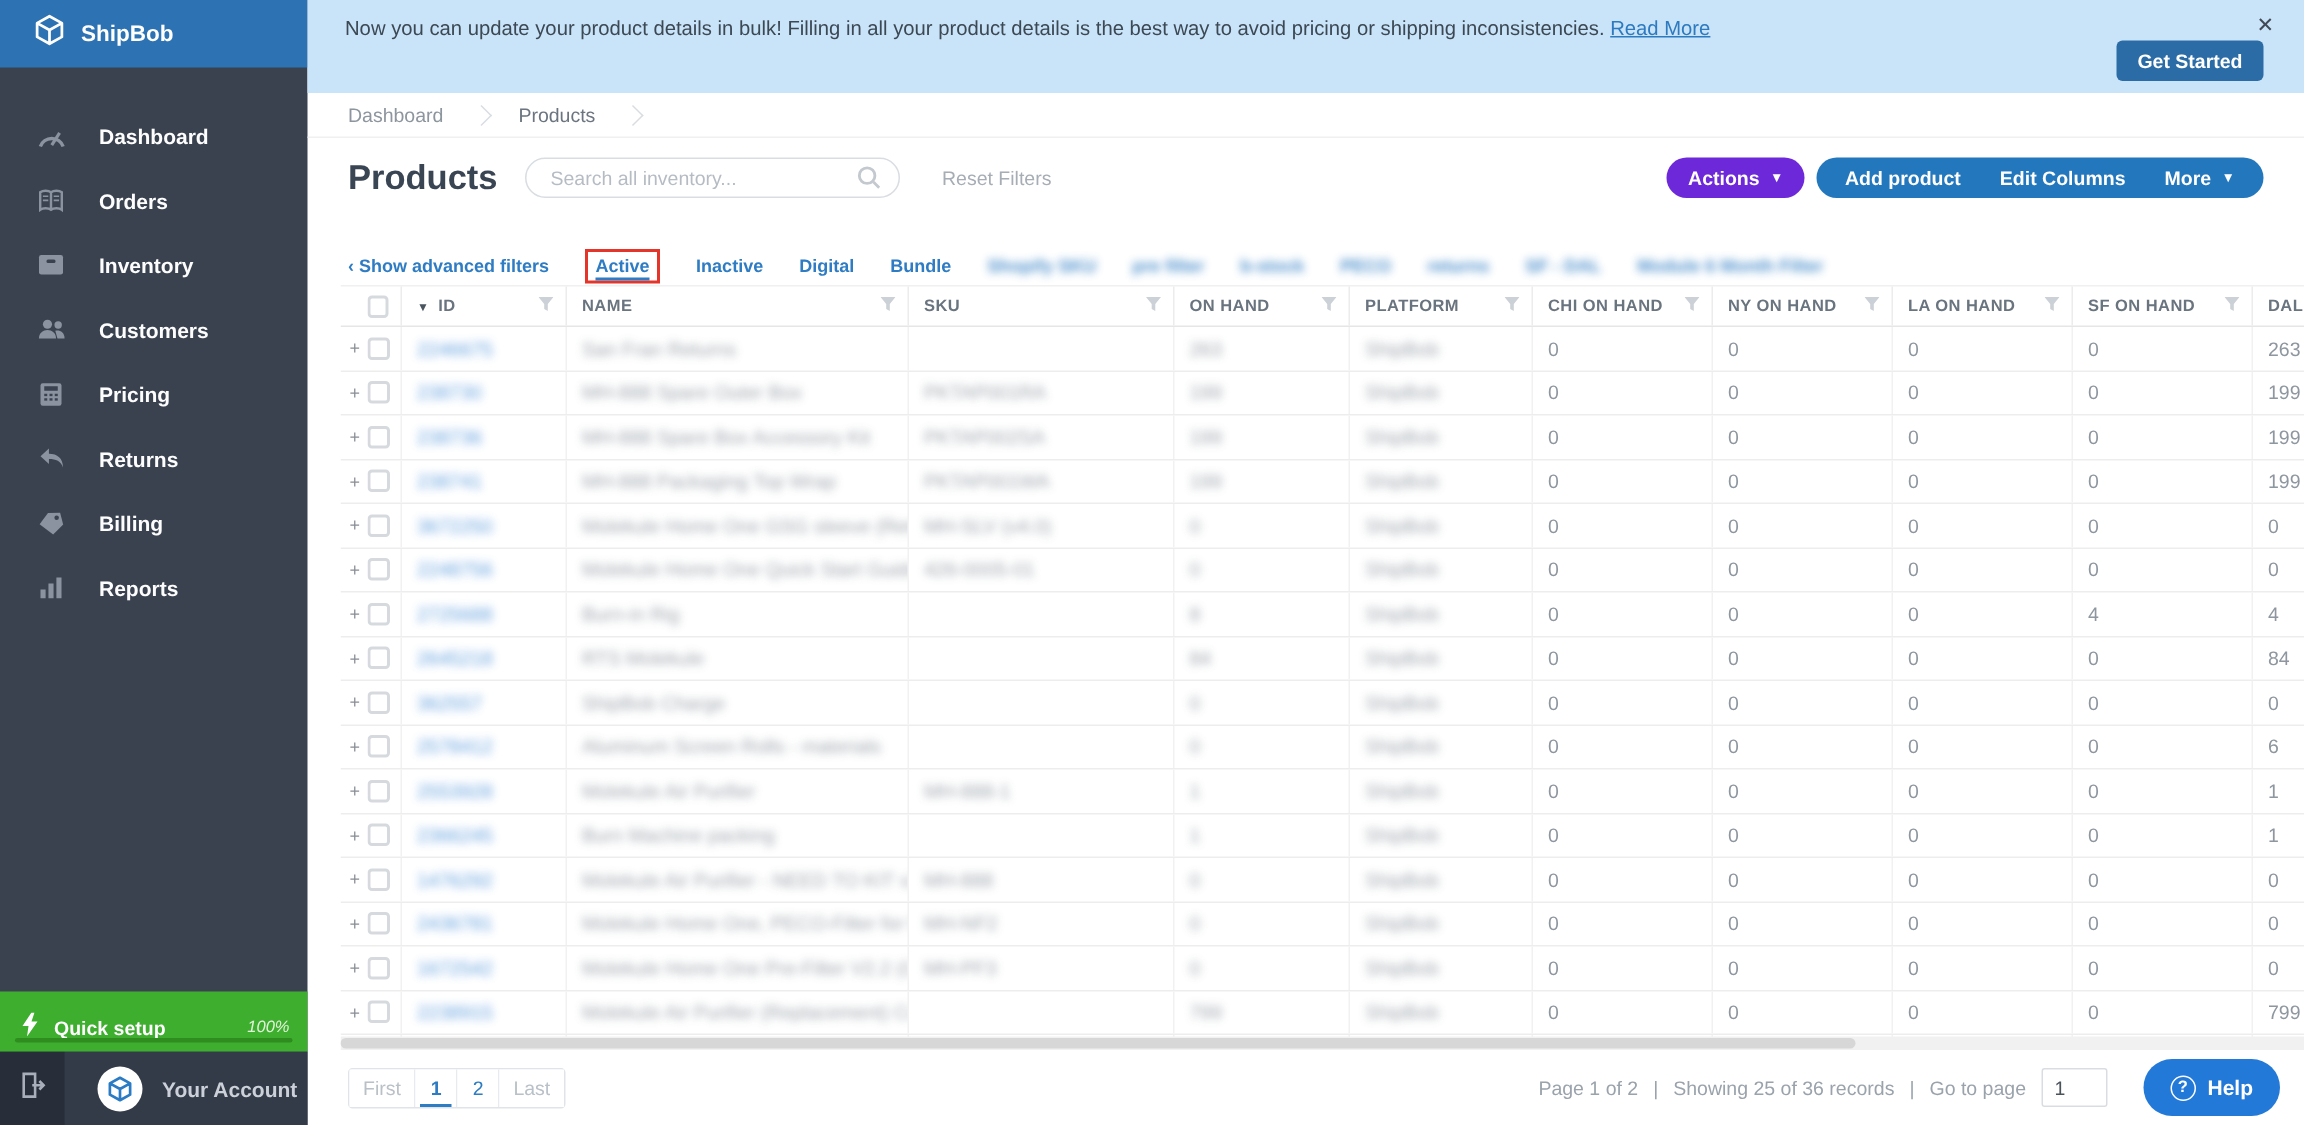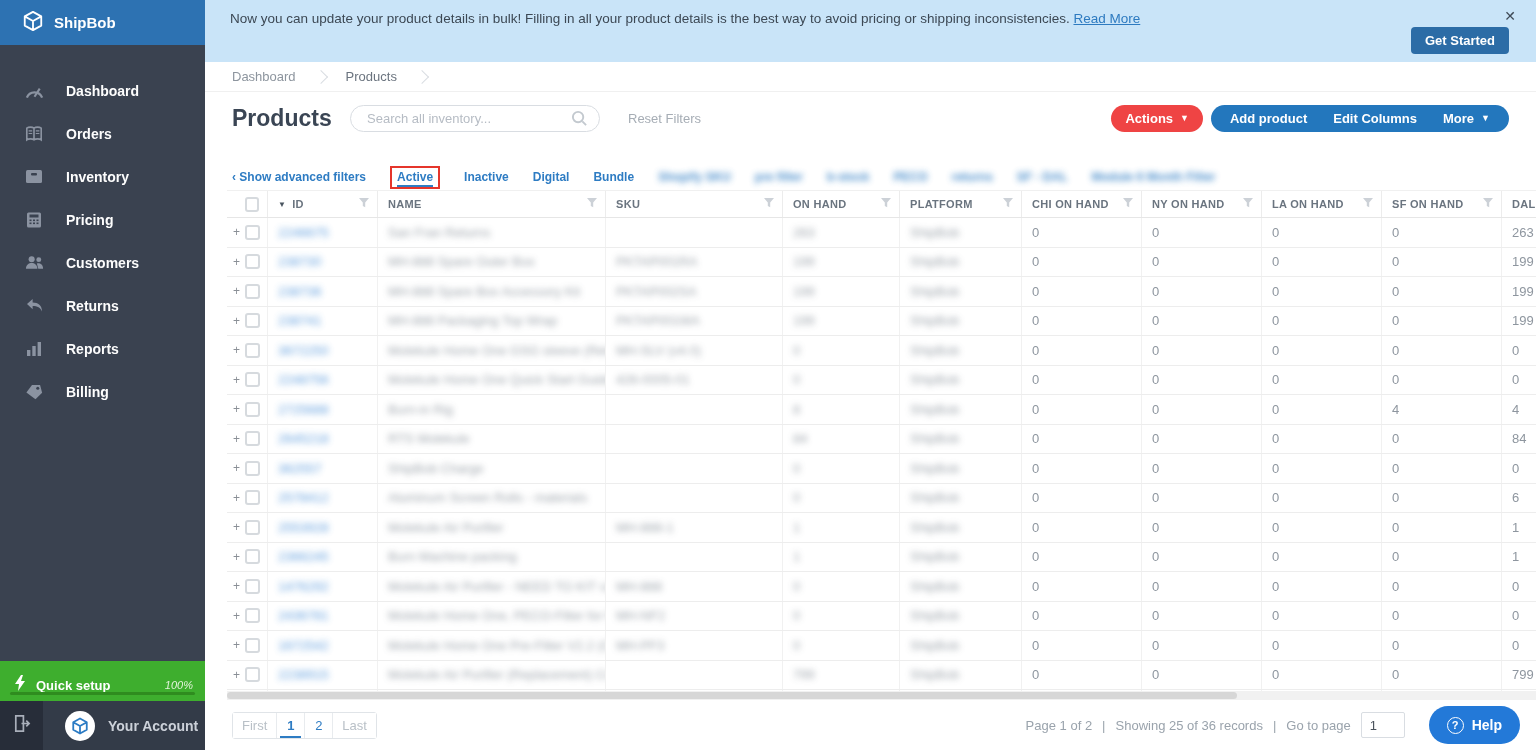--- a/index.html
+++ b/index.html
@@ -54,21 +54,21 @@
   .toolbar { height:44px; display:flex; align-items:center; padding:8px 27px 0 27px; }
   .page-title { font-size:23px; font-weight:bold; color:#3a4554; width:118px; }
   .search { position:relative; width:250px; }
   .search input { width:250px; height:27px; border:1px solid #d9dde2; border-radius:14px;
                   padding:0 34px 0 16px; font-size:13px; color:#555; outline:none;
                   font-family:"Liberation Sans", sans-serif; }
   .search input::placeholder { color:#b6bcc4; }
   .search .mag { position:absolute; right:12px; top:5px; }
   .reset { margin-left:28px; color:#a6adb5; font-size:13px; cursor:pointer; }
   .tb-right { margin-left:auto; display:flex; gap:8px; }
-  .btn-actions { background:#ef4444; color:#fff; font-weight:bold; font-size:13px;
+  .btn-actions { background:#6d28d9; color:#fff; font-weight:bold; font-size:13px;
                  border:none; border-radius:15px; height:27px; padding:0 14px;
                  cursor:pointer; display:flex; align-items:center; gap:7px; }
   .blue-group { background:#2377bd; border-radius:15px; height:27px; display:flex;
                 align-items:center; padding:0 6px; }
   .blue-group .bg-btn { color:#fff; font-weight:bold; font-size:13px; padding:0 13px;
                         cursor:pointer; display:flex; align-items:center; gap:7px;
                         background:none; border:none; height:27px;
                         font-family:"Liberation Sans", sans-serif; }
   .caret { font-size:9px; color:#fff; }
 
@@ -165,72 +165,72 @@
           <span class="ic">
             <svg width="18" height="15" viewBox="0 0 18 15">
               <rect x="1" y="1" width="16" height="13" rx="1.5" fill="#8b93a1"></rect>
               <rect x="6" y="4" width="6" height="2.4" rx="1" fill="#3a4250"></rect>
             </svg>
           </span>
           <span class="lbl">Inventory</span>
         </div>
         <div class="nav-item">
           <span class="ic">
+            <svg width="19" height="15" viewBox="0 0 20 15">
+              <circle cx="7" cy="4" r="3.2" fill="#8b93a1"></circle>
+              <path d="M1 14 c0-4 3-6 6-6 s6 2 6 6 z" fill="#8b93a1"></path>
+              <circle cx="14.5" cy="4.5" r="2.6" fill="#8b93a1"></circle>
+              <path d="M12.5 8.6 c3-.8 6.5 1 6.5 5.4 h-5" fill="#8b93a1"></path>
+            </svg>
+          </span>
+          <span class="lbl">Customers</span>
+        </div>
+        <div class="nav-item">
+          <span class="ic">
             <svg width="16" height="16" viewBox="0 0 16 16">
               <rect x="1" y="0.5" width="14" height="15" rx="1.5" fill="#8b93a1"></rect>
               <rect x="3.5" y="2.5" width="9" height="3" fill="#3a4250"></rect>
               <g fill="#3a4250">
                 <rect x="3.5" y="7.5" width="2" height="1.6"></rect>
                 <rect x="7" y="7.5" width="2" height="1.6"></rect>
                 <rect x="10.5" y="7.5" width="2" height="1.6"></rect>
                 <rect x="3.5" y="10.5" width="2" height="1.6"></rect>
                 <rect x="7" y="10.5" width="2" height="1.6"></rect>
                 <rect x="10.5" y="10.5" width="2" height="1.6"></rect>
               </g>
             </svg>
           </span>
           <span class="lbl">Pricing</span>
         </div>
         <div class="nav-item">
           <span class="ic">
-            <svg width="19" height="15" viewBox="0 0 20 15">
-              <circle cx="7" cy="4" r="3.2" fill="#8b93a1"></circle>
-              <path d="M1 14 c0-4 3-6 6-6 s6 2 6 6 z" fill="#8b93a1"></path>
-              <circle cx="14.5" cy="4.5" r="2.6" fill="#8b93a1"></circle>
-              <path d="M12.5 8.6 c3-.8 6.5 1 6.5 5.4 h-5" fill="#8b93a1"></path>
-            </svg>
-          </span>
-          <span class="lbl">Customers</span>
-        </div>
-        <div class="nav-item">
-          <span class="ic">
             <svg width="19" height="15" viewBox="0 0 20 16">
               <path d="M8 1 L2 6.5 L8 12 V8.5 C13 8.5 16.5 10 18 14.5 C18 8 14 4.8 8 4.8 Z" fill="#8b93a1"></path>
             </svg>
           </span>
           <span class="lbl">Returns</span>
+        </div>
+        <div class="nav-item">
+          <span class="ic">
+            <svg width="18" height="16" viewBox="0 0 19 17">
+              <path d="M8.5 1 L17 2 L18 10.5 L10 16.5 L1.5 8 Z" fill="#8b93a1" transform="rotate(-8 9 9)"></path>
+              <circle cx="13.5" cy="4.5" r="1.6" fill="#3a4250"></circle>
+            </svg>
+          </span>
+          <span class="lbl">Billing</span>
         </div>
         <div class="nav-item">
           <span class="ic">
             <svg width="16" height="15" viewBox="0 0 16 15">
               <rect x="1" y="9" width="3.4" height="6" fill="#8b93a1"></rect>
               <rect x="6.3" y="5" width="3.4" height="10" fill="#8b93a1"></rect>
               <rect x="11.6" y="1" width="3.4" height="14" fill="#8b93a1"></rect>
             </svg>
           </span>
           <span class="lbl">Reports</span>
-        </div>
-        <div class="nav-item">
-          <span class="ic">
-            <svg width="18" height="16" viewBox="0 0 19 17">
-              <path d="M8.5 1 L17 2 L18 10.5 L10 16.5 L1.5 8 Z" fill="#8b93a1" transform="rotate(-8 9 9)"></path>
-              <circle cx="13.5" cy="4.5" r="1.6" fill="#3a4250"></circle>
-            </svg>
-          </span>
-          <span class="lbl">Billing</span>
         </div>
       </div>
     <div class="quick">
       <span class="ic">
         <svg width="13" height="16" viewBox="0 0 13 16">
             <polygon points="7,0 1,9 5,9 4,16 11,6 7,6 9,0" fill="#fff"></polygon>
           </svg>
       </span>
       <span class="lbl">Quick setup</span>
       <span class="pct">100%</span>

